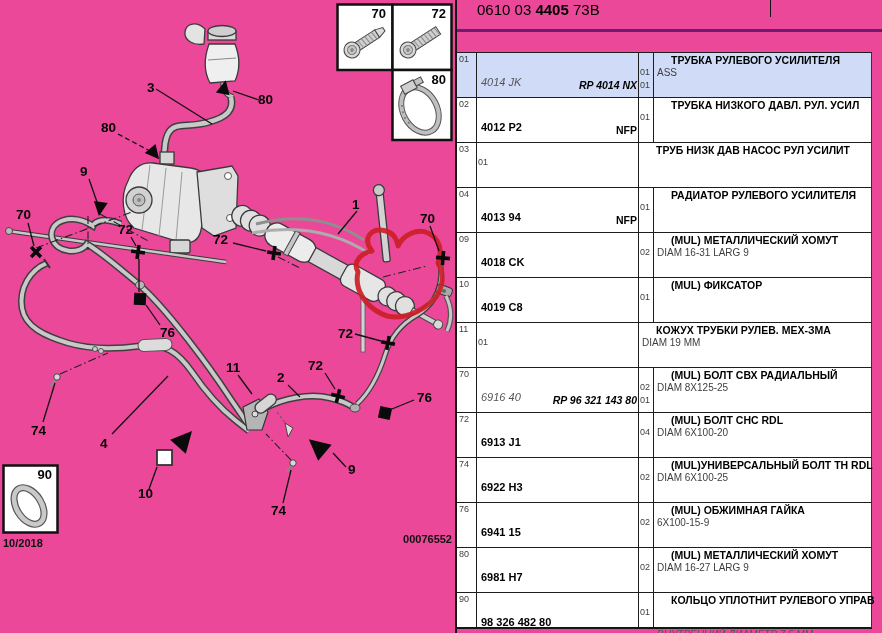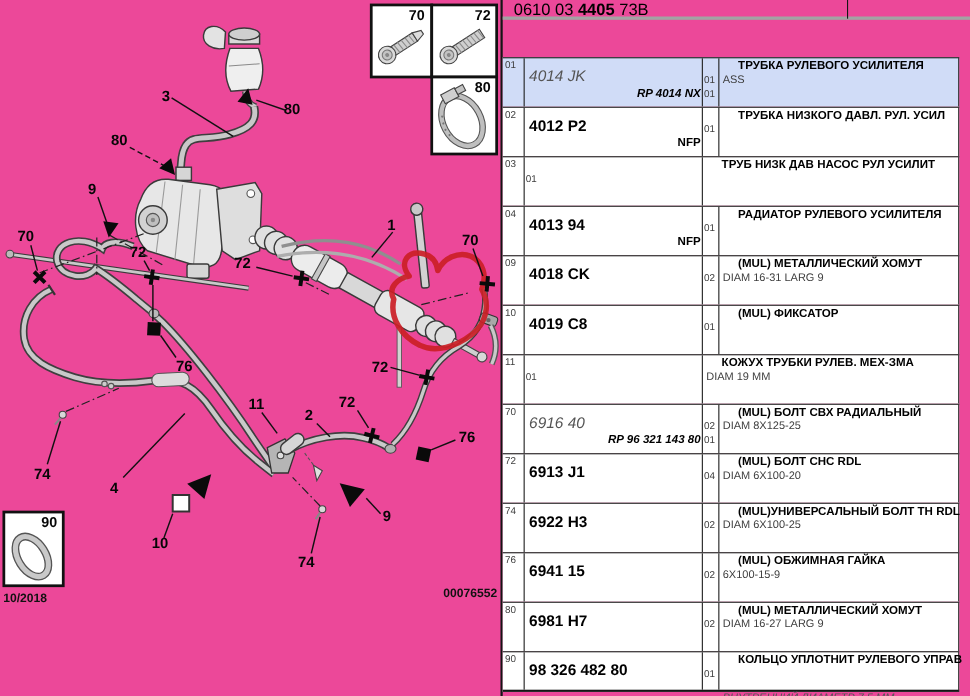--- a/index.html
+++ b/index.html
@@ -1,31 +1,31 @@
 <!DOCTYPE html>
 <html><head>
 <meta charset="utf-8">
 <style>
   html,body{margin:0;padding:0;background:#fff;}
   .page{position:relative;width:882px;height:633px;background:#ec4899;overflow:hidden;
         font-family:"Liberation Sans",sans-serif;color:#000;}
   
   .tablewrap{position:absolute;left:455px;top:0;width:427px;height:633px;border-left:2px solid #151515;box-sizing:border-box;}
-  .hdr{position:relative;height:18px;border-bottom:3px solid #a3a3a3;font-size:15px;line-height:19px;padding-left:10px;box-sizing:border-box;white-space:nowrap;}
+  .hdr{position:relative;height:32px;border-bottom:3px solid #701a75;font-size:15px;line-height:19px;padding-left:20px;box-sizing:border-box;white-space:nowrap;}
   .hdr b{font-weight:bold;}
   .hdr-div{position:absolute;left:313px;top:0;width:1px;height:17px;background:#151515;}
   .rows{position:absolute;left:0;top:52px;width:491px;}
   .prow{position:relative;display:grid;grid-template-columns:19px 162px 15px 1fr;width:415px;height:45px;
         border-top:1px solid #1d1d1d;border-right:1px solid #333;box-sizing:border-box;background:#fff;}
   .prow.hl{background:#d0dcf7;}
   .prow.last{height:37px;border-bottom:2px solid #151515;}
   .c{position:relative;box-sizing:border-box;}
   .c-part,.c-qty,.c-desc{border-left:1px solid #1d1d1d;}
   .ref{position:absolute;top:1px;left:2px;font-size:9px;color:#3d3d3d;}
-  .part{position:absolute;top:8px;left:4px;font-size:14px;font-weight:bold;white-space:nowrap;}
+  .part{position:absolute;top:23px;left:4px;font-size:11px;font-weight:bold;white-space:nowrap;}
   .part.it{font-weight:normal;font-style:italic;color:#555;}
   .rp{position:absolute;top:26px;right:1px;font-size:10.5px;font-weight:bold;font-style:italic;white-space:nowrap;}
   .rp.nfp{font-style:normal;text-align:right;}
   .q1{position:absolute;top:14px;left:1px;font-size:9px;color:#3d3d3d;}
   .q2{position:absolute;top:27px;left:1px;font-size:9px;color:#3d3d3d;}
   .d1{position:absolute;top:1px;left:17px;font-size:10.5px;font-weight:bold;white-space:nowrap;}
   .d2{position:absolute;top:14px;left:3px;font-size:10px;color:#3d3d3d;white-space:nowrap;}
   .d2.it2{font-style:italic;color:#555;margin-top:22px;}
   
   .diagram{position:absolute;left:0;top:0;}

